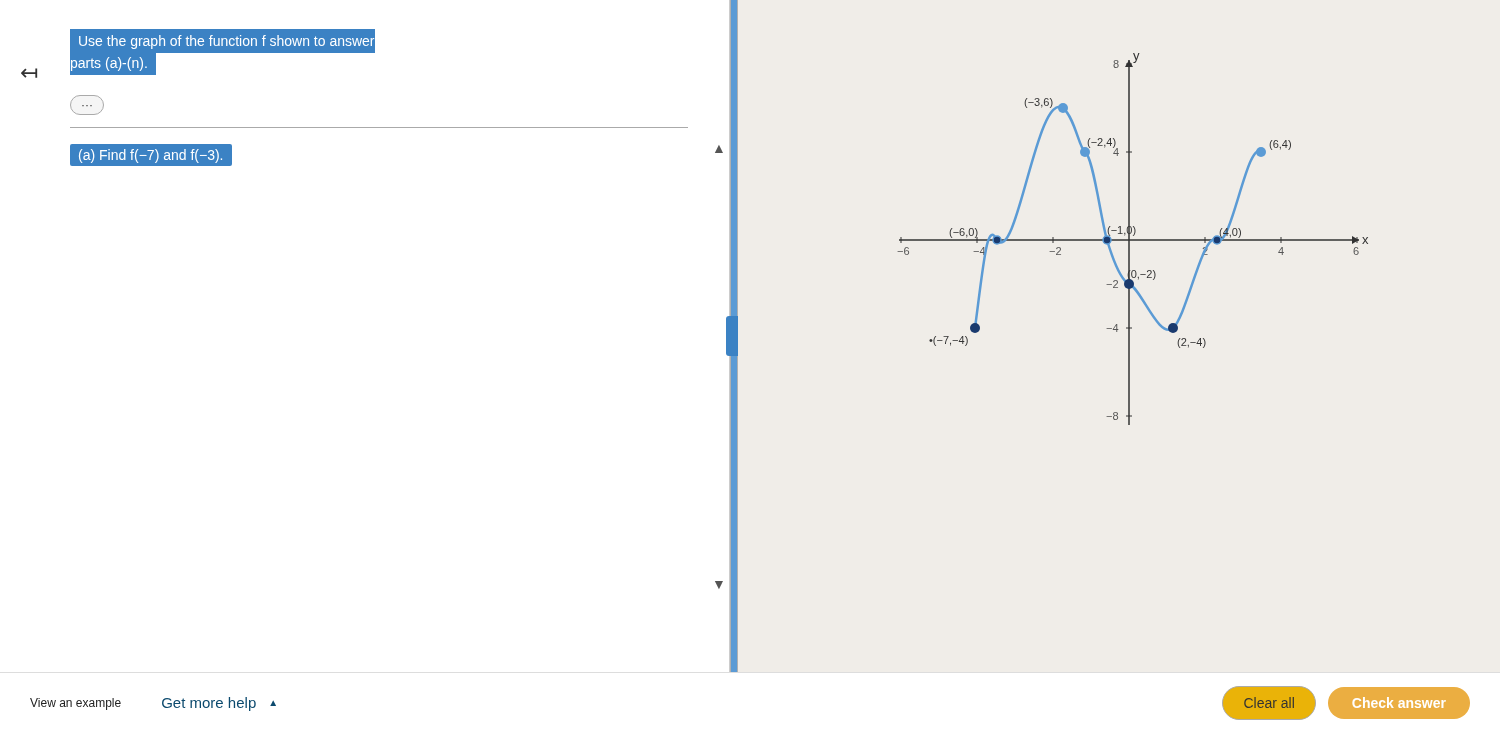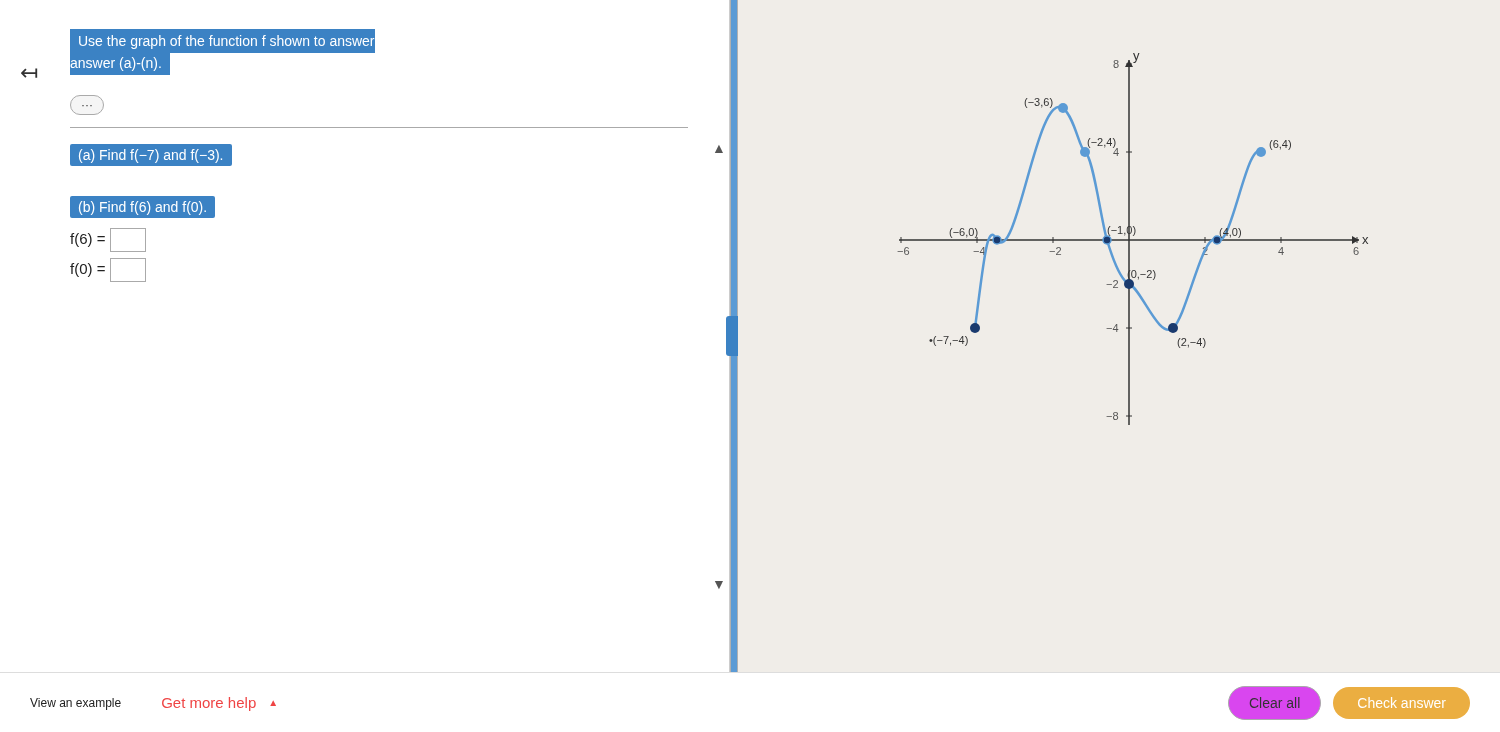--- a/index.html
+++ b/index.html
@@ -160,55 +160,56 @@
       cursor: pointer;
       text-decoration: none;
     }
 
     .get-more-help {
       display: flex;
       align-items: center;
       gap: 12px;
       font-size: 15px;
       cursor: pointer;
-      color: #ef4444;
+      color: #0c4a6e;
     }
 
     .chevron-up {
       font-size: 10px;
     }
 
     .bottom-right-btns {
       position: absolute;
       right: 30px;
       display: flex;
       gap: 12px;
       align-items: center;
     }
 
     .clear-all-btn {
       border: 1px solid #aaa;
       border-radius: 20px;
       padding: 8px 20px;
       font-size: 14px;
-      background: #d946ef;
+      background: #eab308;
       cursor: pointer;
       color: #333;
       text-align: right;
     }
 
     .check-answer-btn {
       border-radius: 20px;
       padding: 8px 24px;
       font-size: 14px;
       background: #e8a020;
       color: white;
       border: none;
       cursor: pointer;
       opacity: 0.85;
+      font-weight: bold;
     }
 
     
     .scroll-arrow {
       position: absolute;
       right: 0;
       width: 20px;
       cursor: pointer;
       text-align: center;
       color: #555;
@@ -248,43 +249,32 @@
 
     <div class="back-btn">↤</div>
 
     <div class="scroll-arrow up">▲</div>
 
     <div class="content-area">
 
       <div class="problem-title-block">
         <span class="problem-title">
           <span>Use the graph of the function f shown to answer</span><br>
-          <span>answer (a)-(n).</span>
+          <span>parts (a)-(n).</span>
         </span>
       </div>
 
       <div class="toolbar-row">
         <button class="toolbar-btn">···</button>
       </div>
 
       <div>
         <div class="part-label">(a) Find f(−7) and f(−3).</div>
       </div>
 
-      <div class="part-b">
-        <div class="part-label">(b) Find f(6) and f(0).</div>
-        <div class="answer-line">
-          <span>f(6) =</span>
-          <input class="input-box" type="text" value="" style="">
-        </div>
-        <div class="answer-line">
-          <span>f(0) =</span>
-          <input class="input-box" type="text" value="" style="">
-        </div>
-      </div>
 
     </div>
 
     <div class="scroll-arrow down">▼</div>
 
   </div>
 
   <div class="divider" style="position:relative;">
     <div class="vertical-slider">
       <div class="slider-handle"></div>

